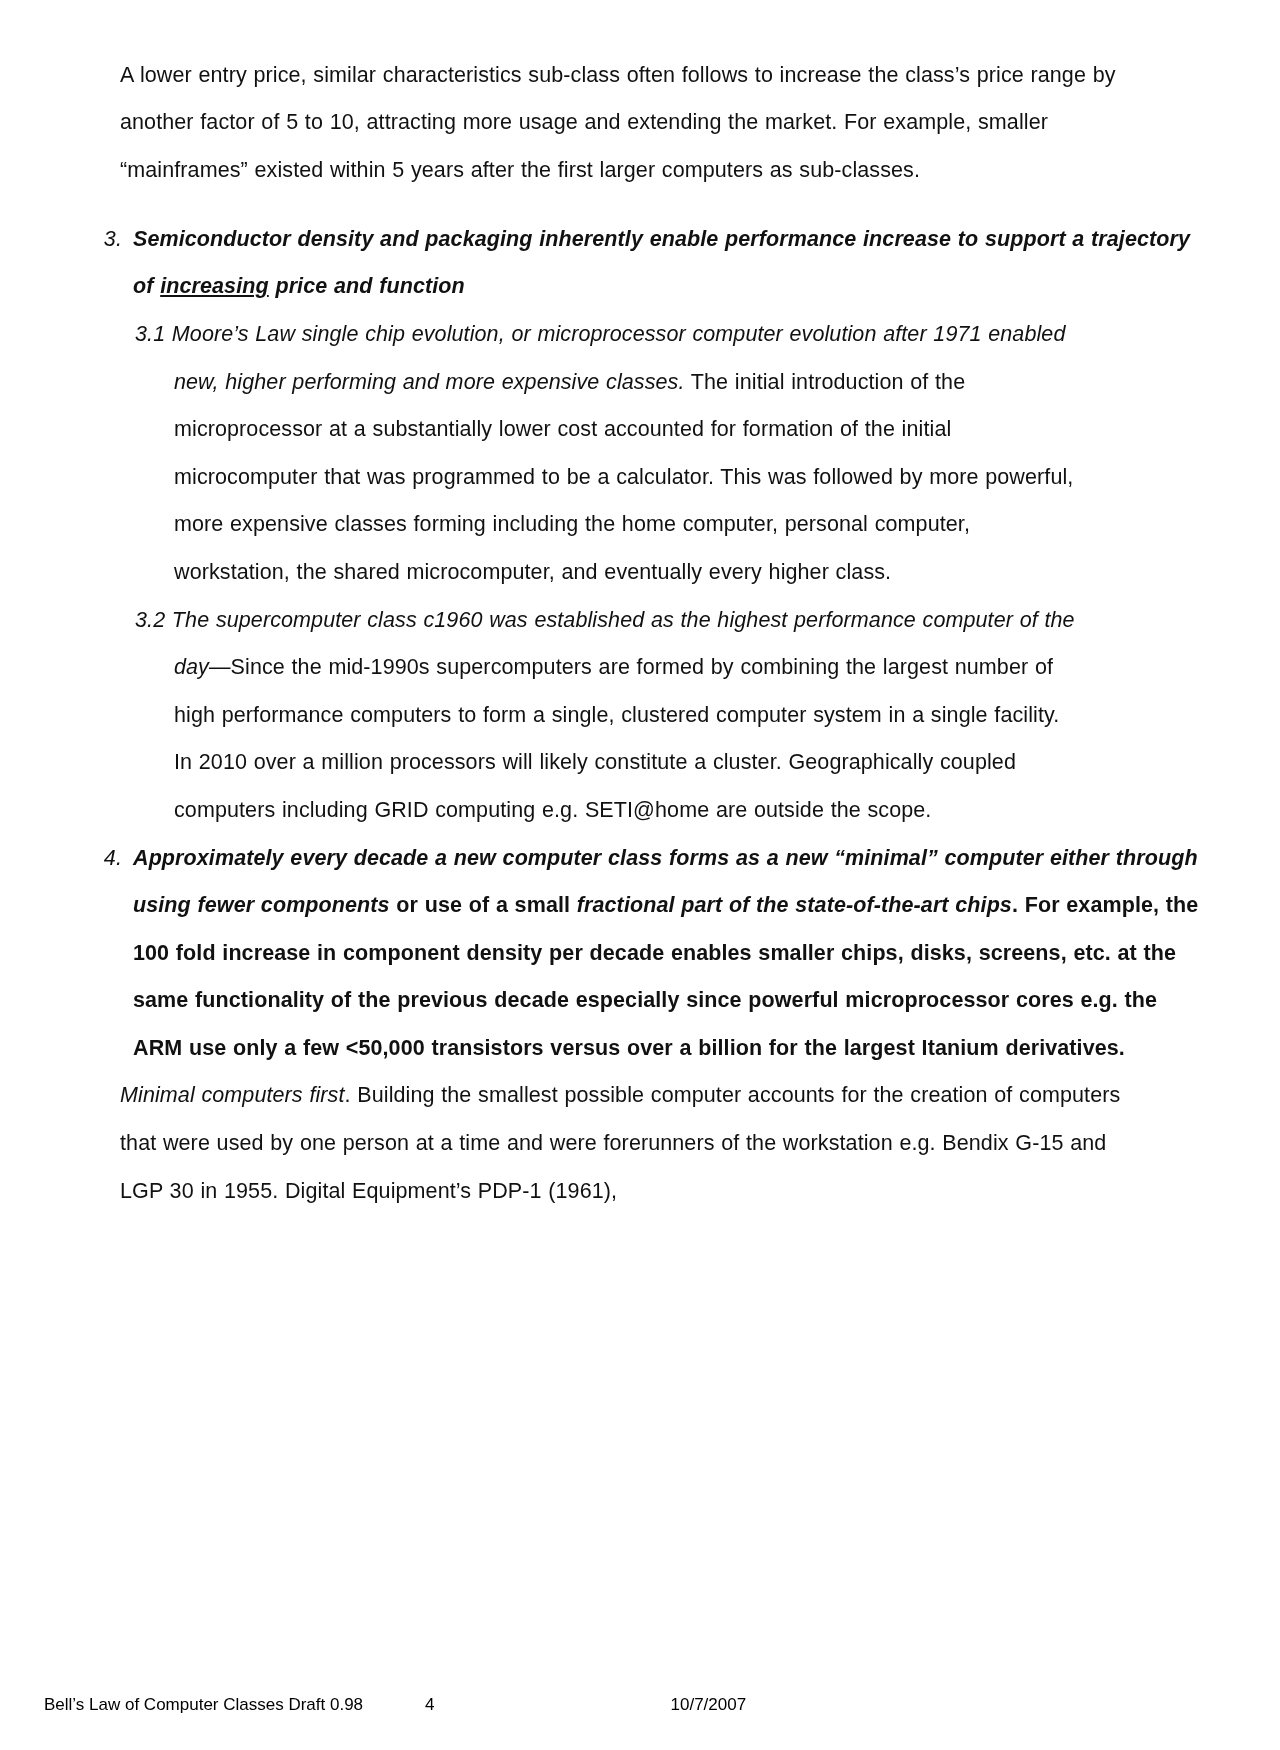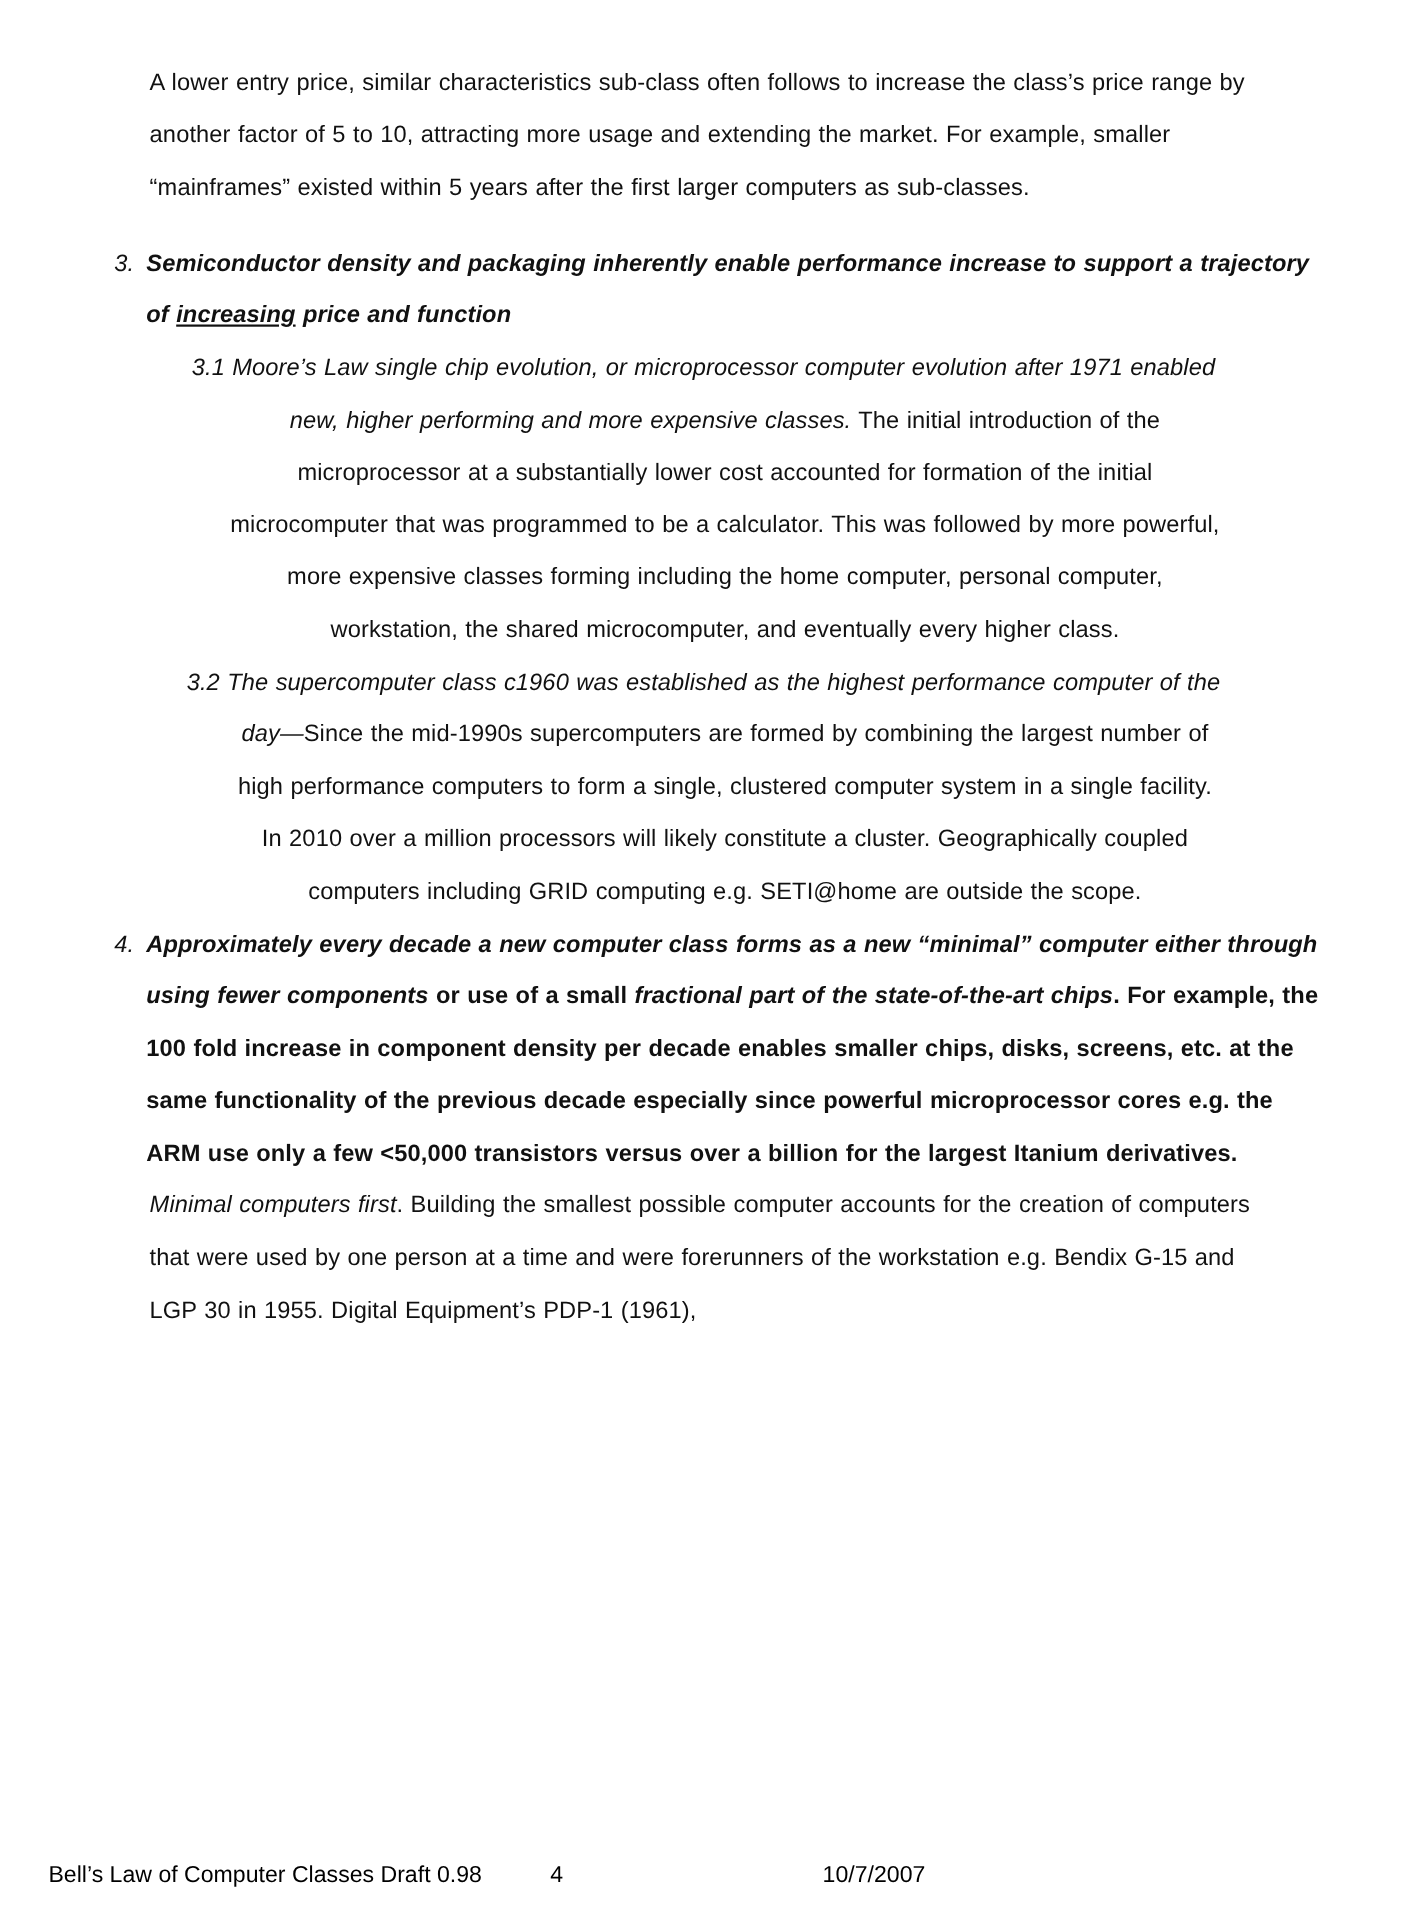--- a/index.html
+++ b/index.html
@@ -36,21 +36,21 @@
     text-align: left;
     color: #111;
     letter-spacing: 0.1px;
     word-spacing: 0.6px;
   }
   .para + .para {
     margin-top: 0;
   }
   
   .p-top {
-    margin-left: 56px;
+    margin-left: 40px;
     width: 1030px;
   }
   
   .numitem {
     position: relative;
     margin-left: 8px;
     width: 1075px;
     padding-left: 45px;
   }
   .numitem .num {
@@ -62,39 +62,38 @@
     font-style: italic;
     font-size: 21.5px;
     line-height: 47.6px;
   }
   .numitem .numbody {
     display: block;
     font-weight: bold;
   }
   
   .subitem {
-    margin-left: 85px;
+    margin-left: 55px;
     width: 910px;
     text-indent: -39px;
     padding-left: 39px;
-    text-align: center;
   }
   .it { font-style: italic; }
   .ro { font-style: normal; }
   .u  { text-decoration: underline; }
 
   
   .gap-a { height: 0px; }
 
   .footer {
     position: absolute;
     left: 44px;
     bottom: 30px;
     width: 1140px;
-    font-size: 21px;
+    font-size: 17px;
     line-height: 30px;
     display: flex;
     align-items: baseline;
   }
   .footer .f-left { white-space: pre; }
   .footer .f-page { margin-left: 62px; white-space: pre; }
   .footer .f-date { margin-left: 236px; white-space: pre; }
 </style>
 </head>
 <body>

